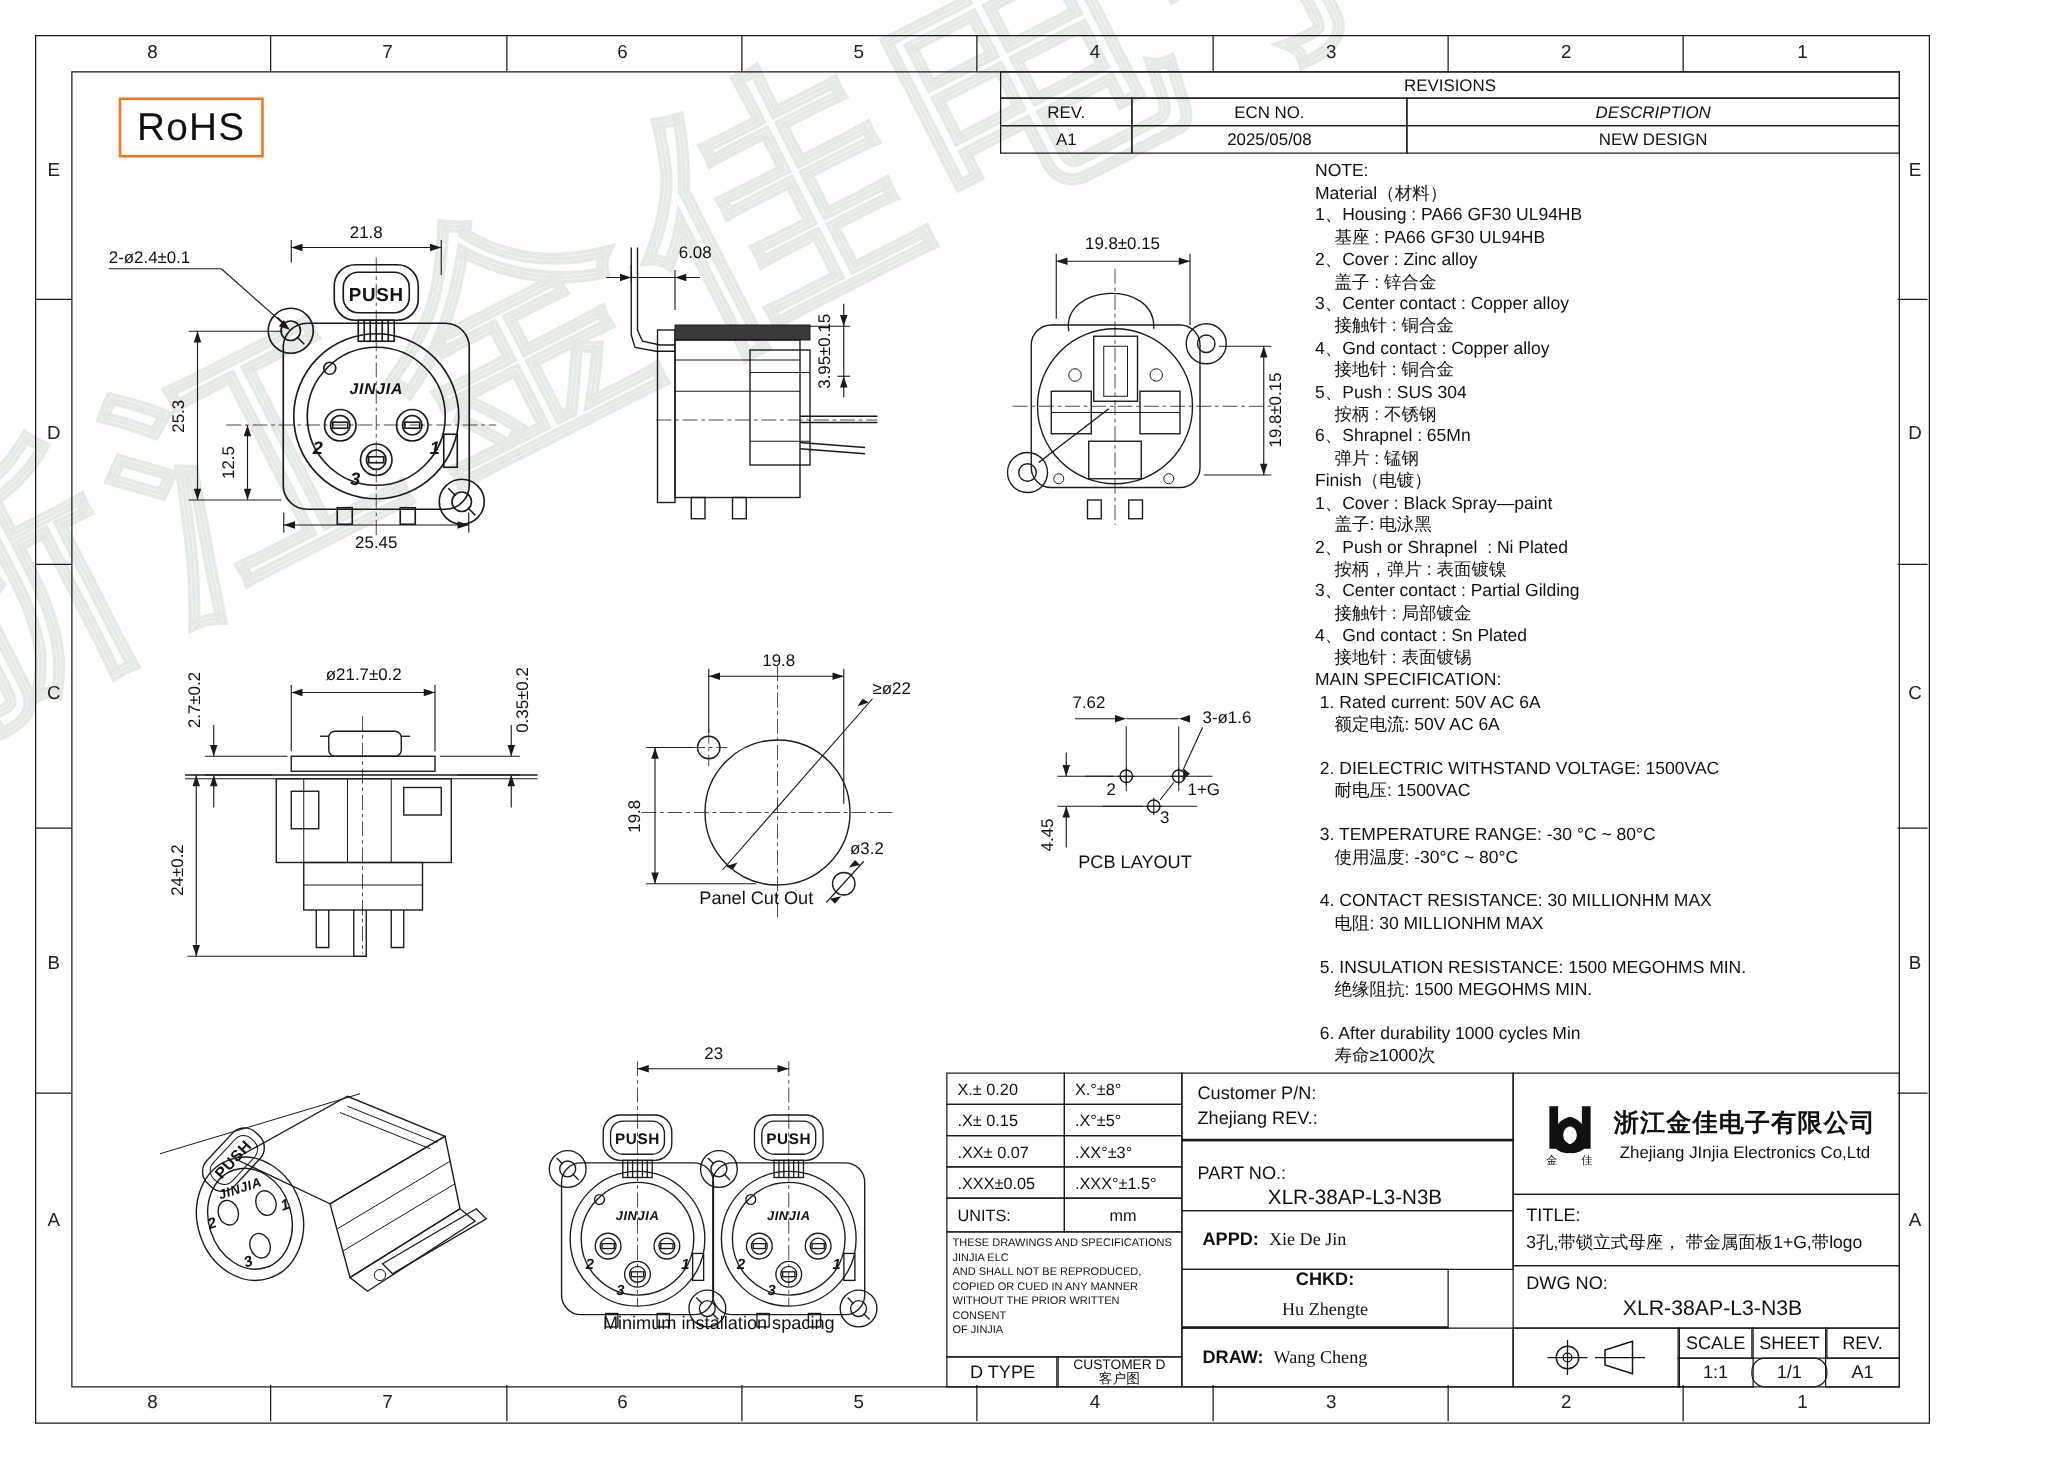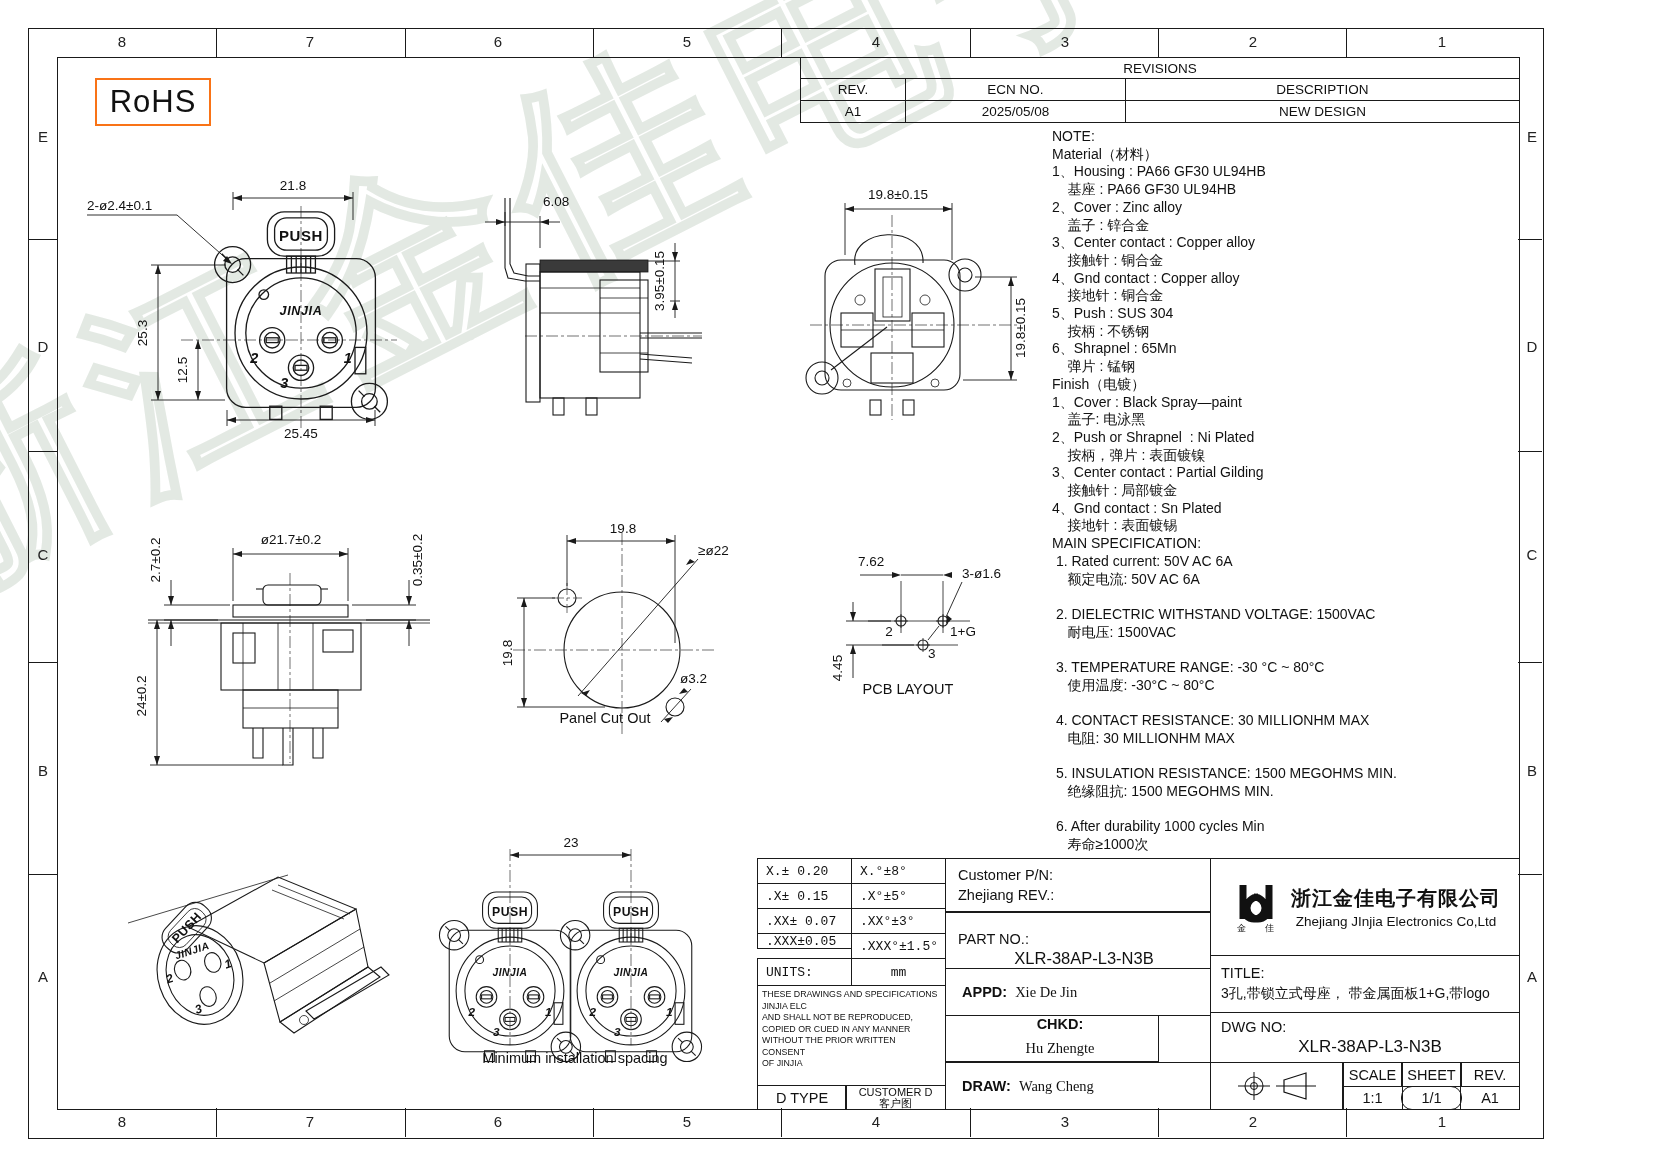--- a/index.html
+++ b/index.html
@@ -24,21 +24,21 @@
   svg .dim{stroke:#1a1a1a;stroke-width:0.9;fill:none;}
   svg .ar{fill:#1a1a1a;stroke:none;}
   svg .dk{fill:#3a3a3a;stroke:#1a1a1a;stroke-width:.8;}
   svg text{font-family:"Liberation Sans",sans-serif;fill:#111;stroke:none;}
   .dimtxt{font-size:13.5px;}
   .captxt{font-size:14.5px;}
   .pinlab{font-size:12px;font-weight:bold;font-style:italic;}
   .brand{font-size:10.5px;font-weight:bold;font-style:italic;letter-spacing:.5px;}
   .pushtxt{font-size:12.5px;font-weight:bold;letter-spacing:.5px;}
   .tb-lab{font-size:14.5px;}
-  .tb-sm{font-size:13px;font-family:Liberation Mono, monospace;}
+  .tb-sm{font-size:13px;}
   .serifname{font-family:"Liberation Serif",serif;font-size:14.5px;}
   .rohs{position:absolute;left:95px;top:78px;width:112px;height:44px;
         border:2px solid #f97316;display:flex;align-items:center;justify-content:center;
         font-size:31px;letter-spacing:1px;}
 </style>
 </head>
 <body>
 
 <div class="watermark">浙江金佳电子有限公司</div>
 
@@ -94,21 +94,21 @@
 <div class="zone" style="left:1520px;top:338px;">D</div>
 <div class="zone" style="left:1520px;top:546px;">C</div>
 <div class="zone" style="left:1520px;top:762px;">B</div>
 <div class="zone" style="left:1520px;top:968px;">A</div>
 
 <div class="rohs">RoHS</div>
 
 <div class="cell ctr" style="left:800px;top:57px;width:720px;height:22px;font-size:13.5px;">REVISIONS</div>
 <div class="cell ctr" style="left:800px;top:78px;width:106px;height:23px;font-size:13.5px;">REV.</div>
 <div class="cell ctr" style="left:905px;top:78px;width:221px;height:23px;font-size:13.5px;">ECN NO.</div>
-<div class="cell ctr" style="left:1125px;top:78px;width:395px;height:23px;font-size:13.5px;">DESCRIPTION</div>
+<div class="cell ctr" style="left:1125px;top:78px;width:395px;height:23px;font-size:13.5px;font-style:italic;">DESCRIPTION</div>
 <div class="cell ctr" style="left:800px;top:100px;width:106px;height:23px;font-size:13.5px;">A1</div>
 <div class="cell ctr" style="left:905px;top:100px;width:221px;height:23px;font-size:13.5px;">2025/05/08</div>
 <div class="cell ctr" style="left:1125px;top:100px;width:395px;height:23px;font-size:13.5px;">NEW DESIGN</div>
 
 <svg width="0" height="0" style="position:absolute">
   <defs>
     <g id="xlr-front" class="ln">
       <rect x="-62" y="-62" width="124" height="124" rx="16"></rect>
       <circle cx="-57" cy="-57" r="15"></circle>
         <circle cx="-57" cy="-57" r="6.5"></circle>
@@ -474,21 +474,21 @@
 
  6. After durability 1000 cycles Min
     寿命≥1000次</div>
 
 <div class="cell tb-sm" style="left:757px;top:858px;width:95px;height:26px;padding-left:8px;">X.± 0.20</div>
 <div class="cell tb-sm" style="left:851px;top:858px;width:95px;height:26px;padding-left:8px;">X.°±8°</div>
 <div class="cell tb-sm" style="left:757px;top:883px;width:95px;height:26px;padding-left:8px;">.X± 0.15</div>
 <div class="cell tb-sm" style="left:851px;top:883px;width:95px;height:26px;padding-left:8px;">.X°±5°</div>
 <div class="cell tb-sm" style="left:757px;top:908px;width:95px;height:26px;padding-left:8px;">.XX± 0.07</div>
 <div class="cell tb-sm" style="left:851px;top:908px;width:95px;height:26px;padding-left:8px;">.XX°±3°</div>
-<div class="cell tb-sm" style="left:757px;top:933px;width:95px;height:16px;padding-left:8px;">.XXX±0.05</div>
+<div class="cell tb-sm" style="left:757px;top:933px;width:95px;height:26px;padding-left:8px;">.XXX±0.05</div>
 <div class="cell tb-sm" style="left:851px;top:933px;width:95px;height:26px;padding-left:8px;text-align:center;">.XXX°±1.5°</div>
 <div class="cell tb-sm" style="left:757px;top:958px;width:95px;height:28px;padding-left:8px;">UNITS:</div>
 <div class="cell tb-sm ctr" style="left:851px;top:958px;width:95px;height:28px;">mm</div>
 <div class="cell" style="left:757px;top:985px;width:189px;height:101px;padding:3px 4px;align-items:flex-start;font-size:8.8px;line-height:11.5px;white-space:pre-line;">THESE DRAWINGS AND SPECIFICATIONS
 JINJIA ELC
 AND SHALL NOT BE REPRODUCED,
 COPIED OR CUED IN ANY MANNER
 WITHOUT THE PRIOR WRITTEN CONSENT
 OF JINJIA</div>
 <div class="cell ctr" style="left:757px;top:1085px;width:90px;height:25px;font-size:14.5px;">D TYPE</div>

